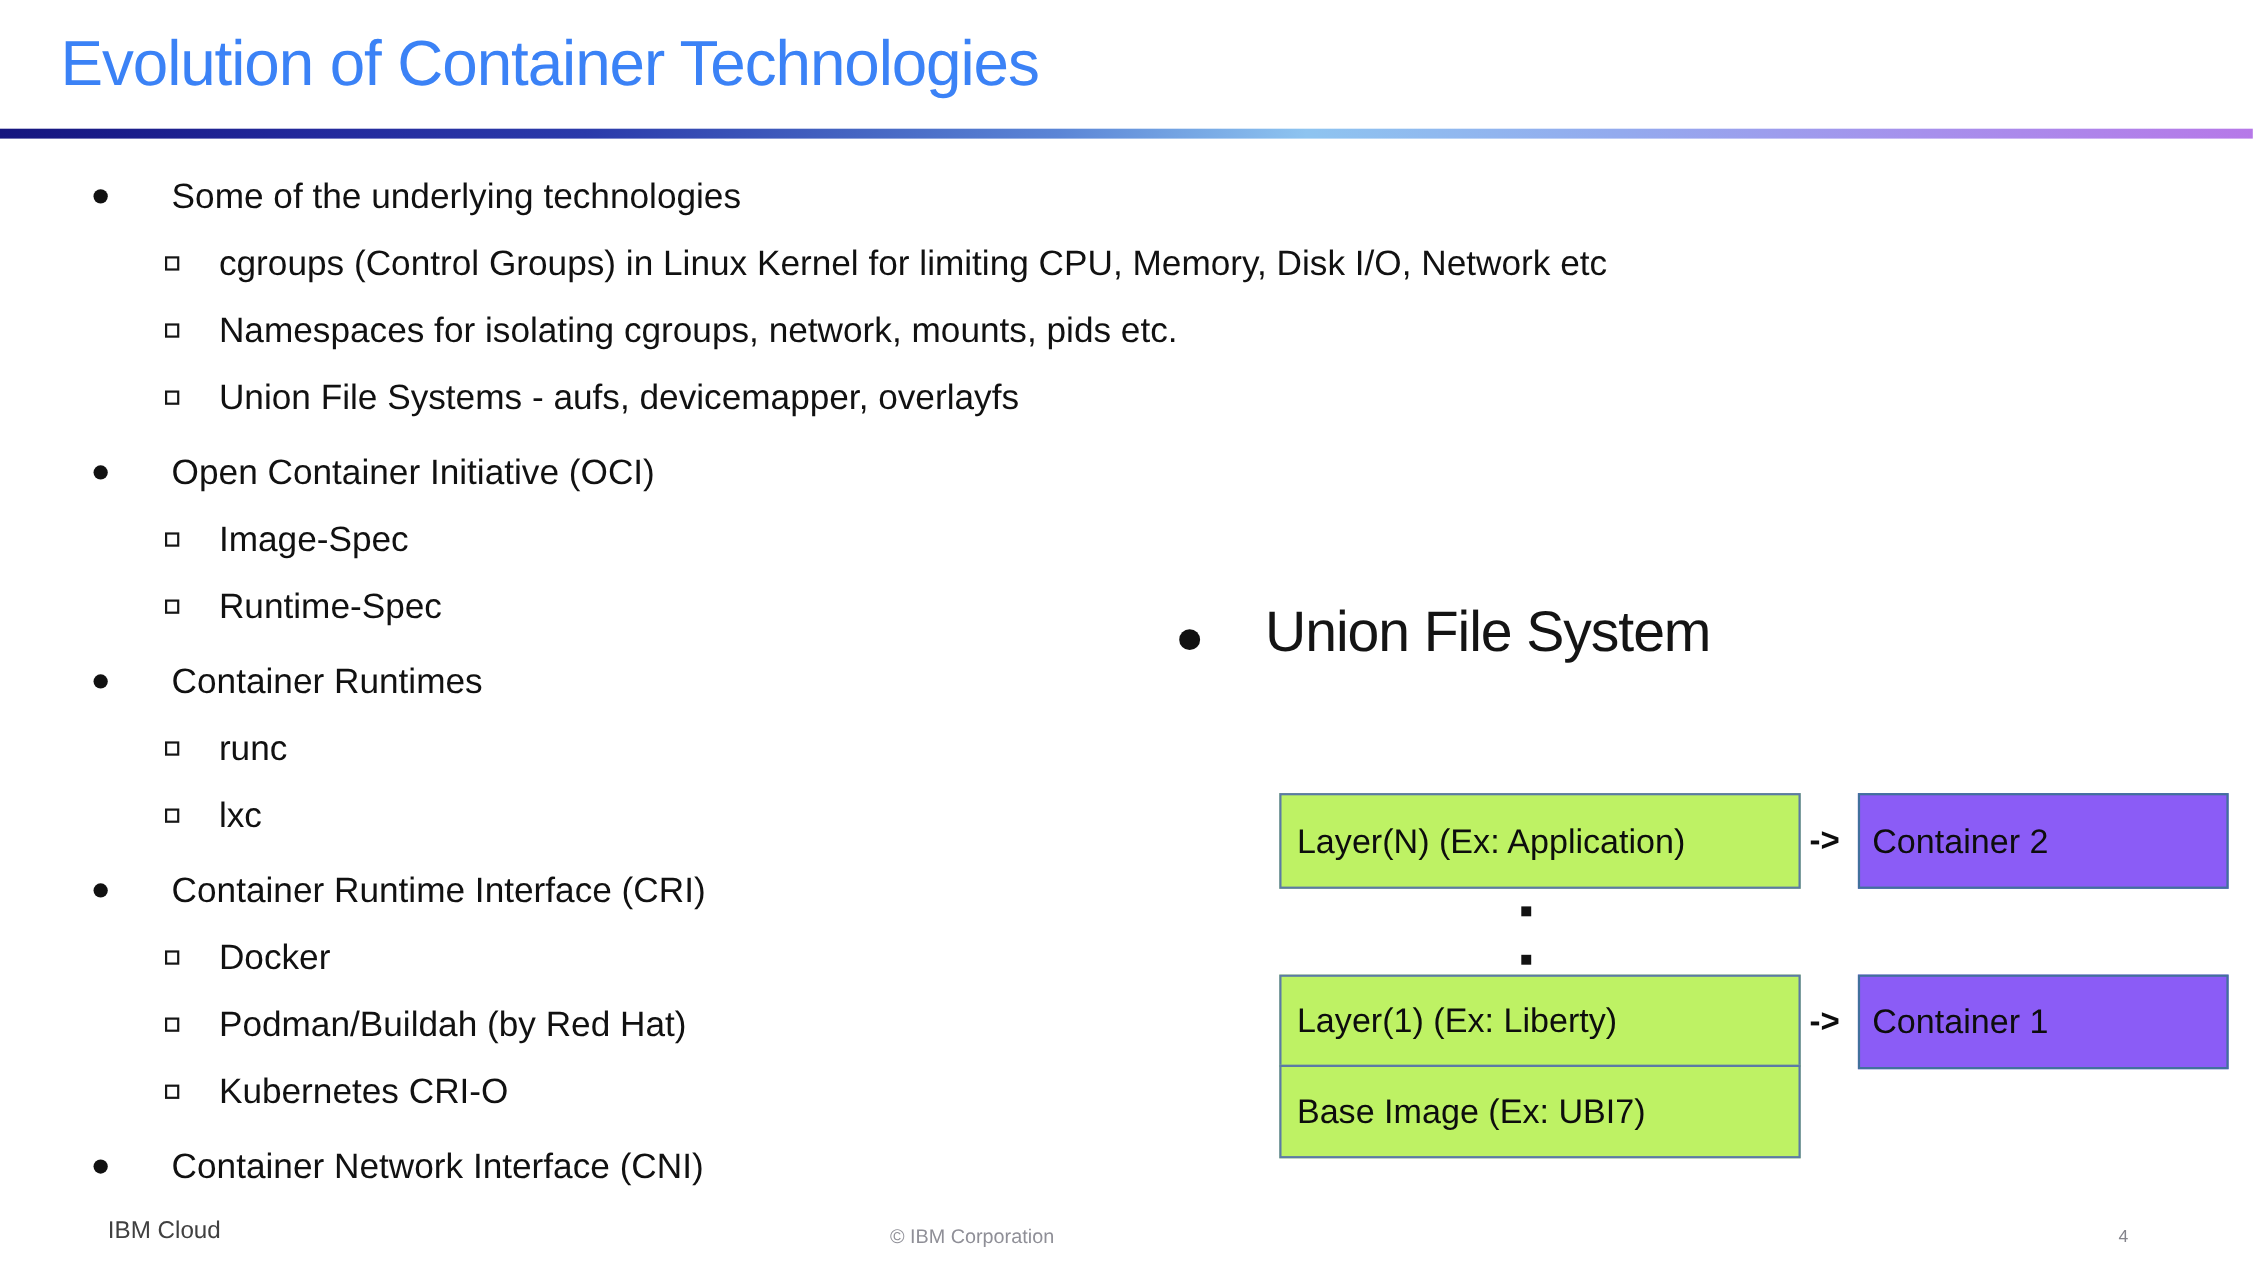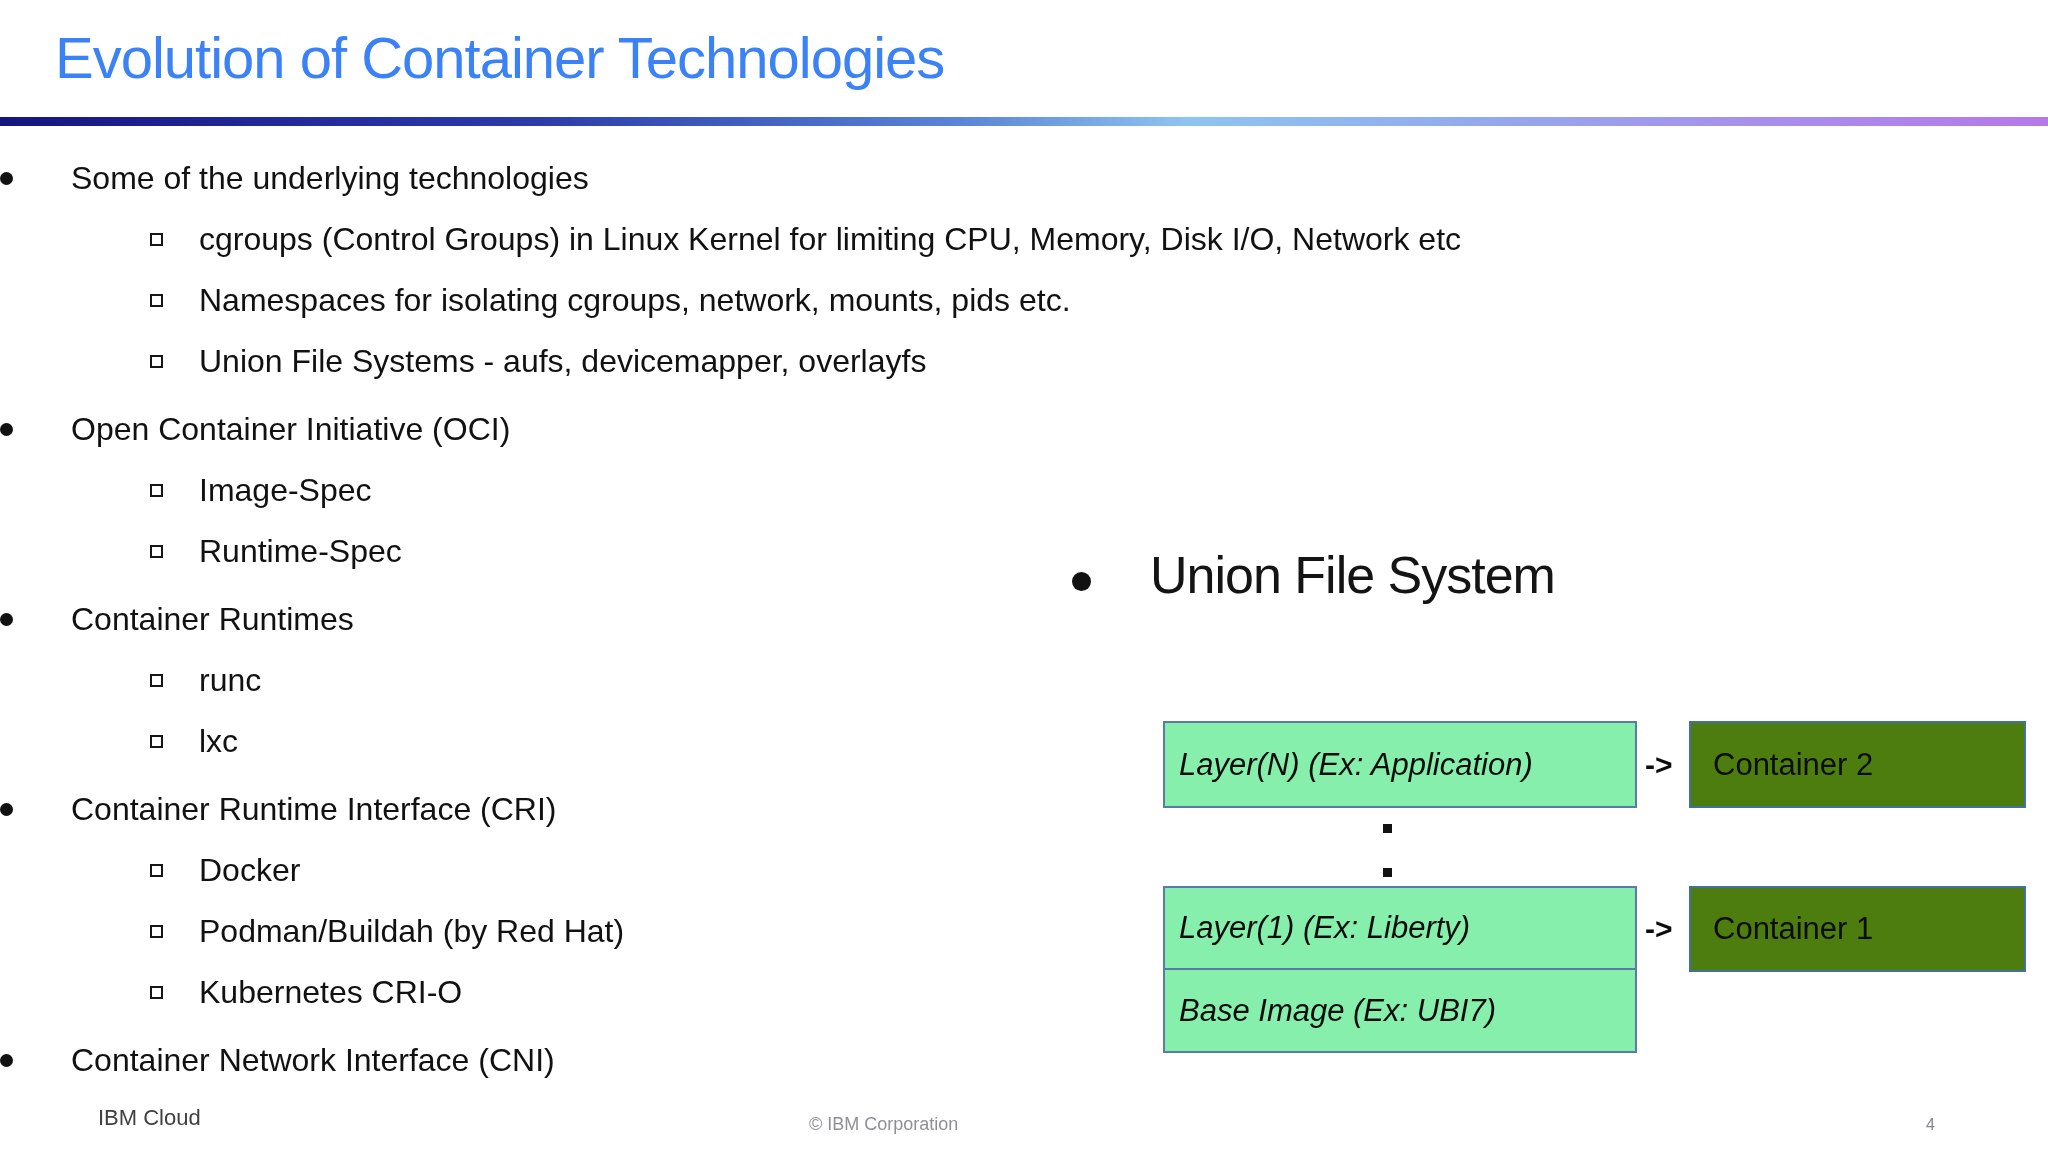--- a/index.html
+++ b/index.html
@@ -40,21 +40,21 @@
     display: flex;
     flex-direction: column;
   }
   .o-item {
     display: flex;
     align-items: center;
     height: 61px;
     font-size: 32px;
     white-space: nowrap;
   }
-  .o-item.lvl1 { }
+  .o-item.lvl1 { padding-left: 85px; }
   .o-item.lvl1 .marker { width: 71px; }
   .o-item.lvl1.gap { margin-top: 7px; }
   .o-item.lvl2 { padding-left: 150px; }
   .o-item.lvl2 .marker { width: 49px; }
   .marker { display: flex; align-items: center; flex: none; }
   .dot-bullet {
     width: 13px; height: 13px; border-radius: 50%;
     background: #111111;
   }
   .sq-bullet {
@@ -84,38 +84,37 @@
     font-weight: 400;
     letter-spacing: -1px;
     color: #141414;
   }
 
   
   .diagram { position: absolute; inset: 0; }
   .layer-box {
     position: absolute;
     left: 1163px; width: 474px;
-    background: #86efac;
+    background: #bef264;
     border: 2px solid #5b7aa6;
     box-sizing: border-box;
     display: flex; align-items: center;
     padding-left: 14px;
     font-size: 31px;
     color: #0d0d0d;
     white-space: nowrap;
-    font-style: italic;
   }
   .container-box {
     position: absolute;
     left: 1689px; width: 337px;
-    background: #4d7c0f;
+    background: #8b5cf6;
     border: 2px solid #41719c;
     box-sizing: border-box;
     display: flex; align-items: center;
-    padding-left: 22px;
+    padding-left: 11px;
     font-size: 31px;
     color: #0d0d0d;
     white-space: nowrap;
   }
   .arrow-text {
     position: absolute;
     left: 1645px; width: 44px;
     display: flex; align-items: center;
     font-size: 30px;
     font-weight: 700;

